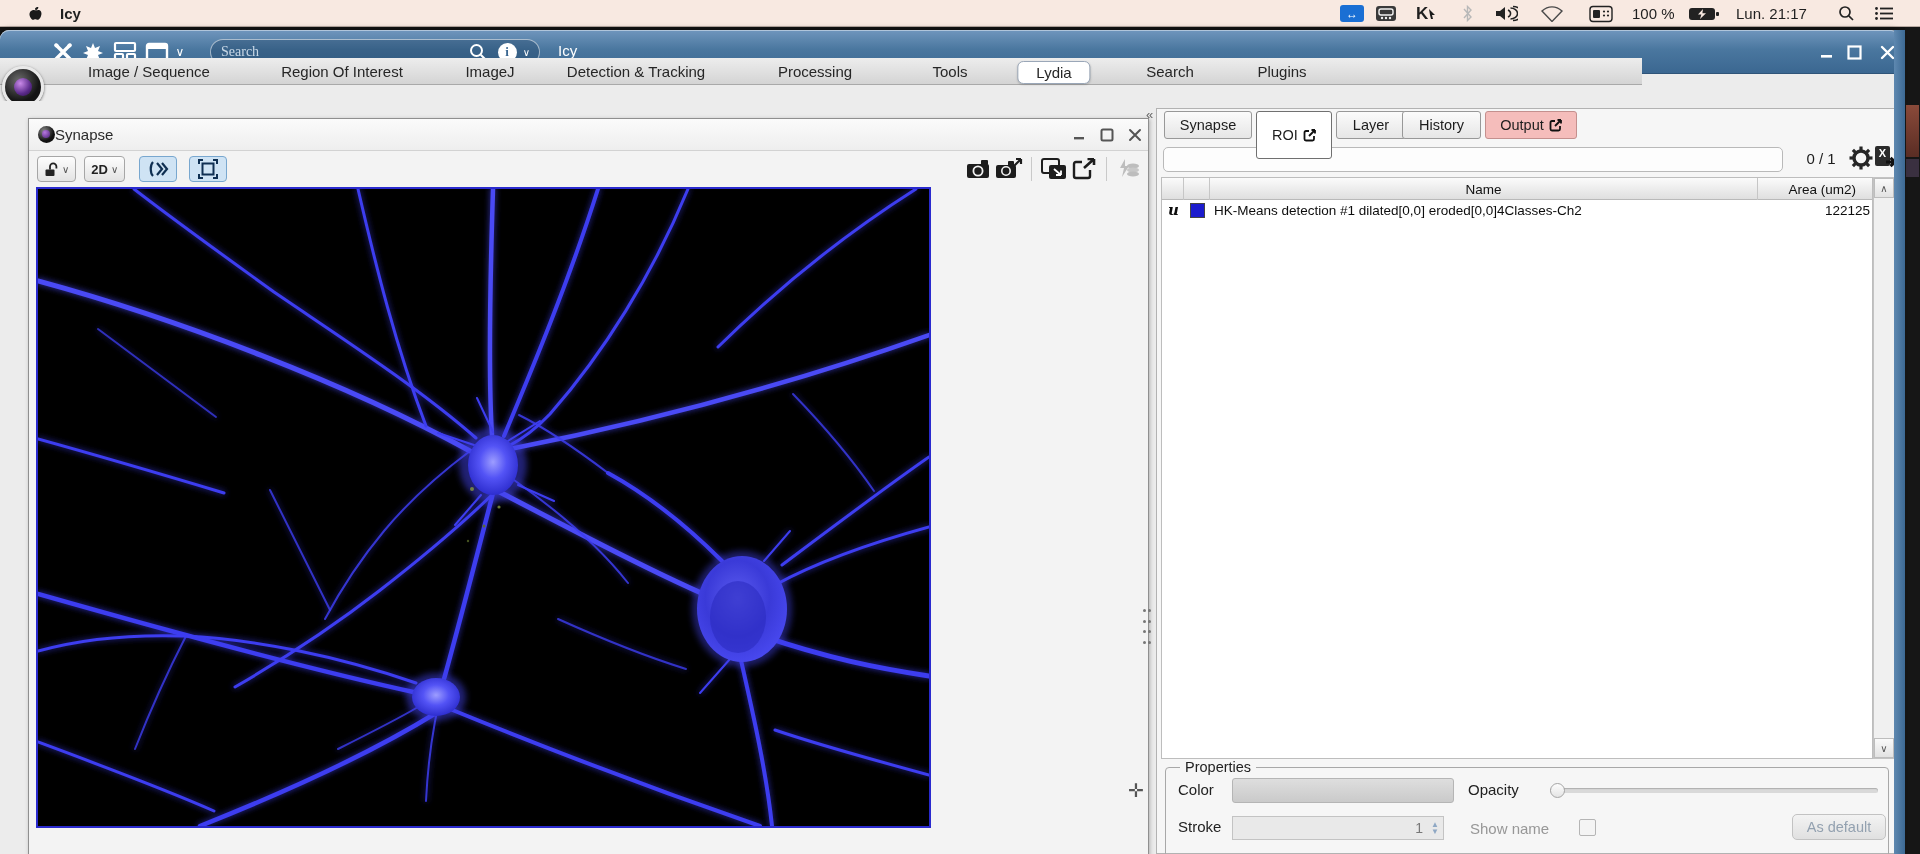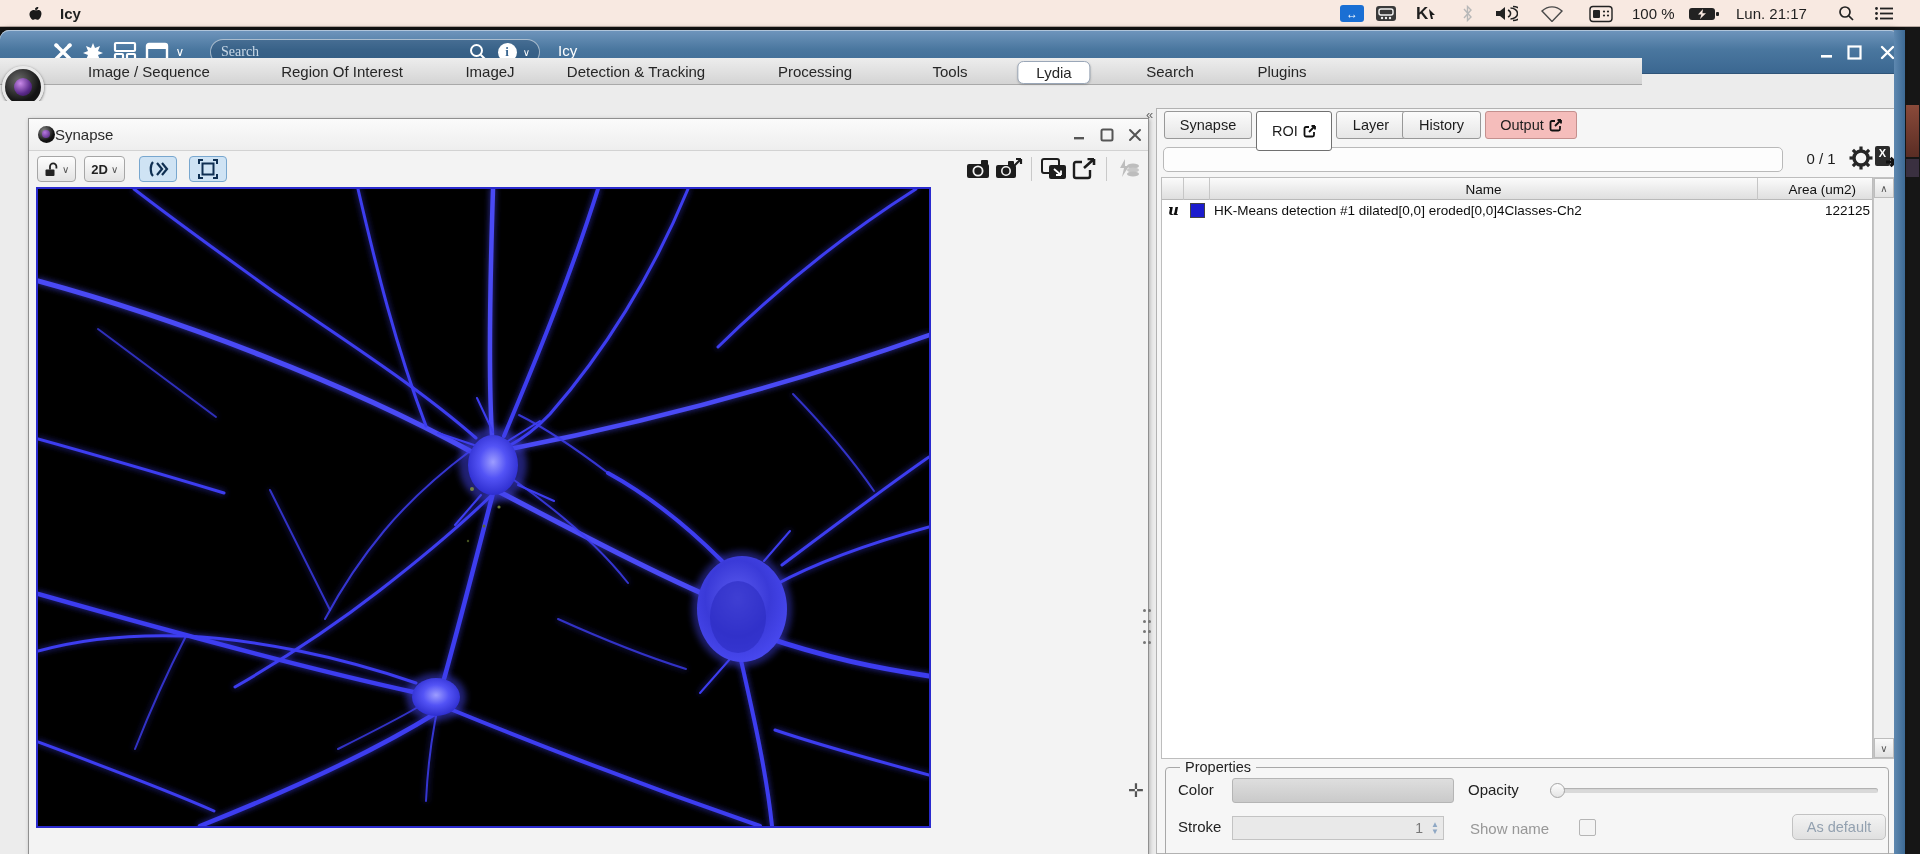--- a/index.html
+++ b/index.html
@@ -90,21 +90,21 @@
   #splitter-dots i { width:3px; height:3px; border-radius:50%; background:#777; }
   #move-cursor { position:absolute; left:1128px; top:678px; color:#555; font-size:19px; }
   #collapse-arrow { position:absolute; left:1146px; top:6px; color:#666; font-size:13px; }
 
   
   #panel { position:absolute; left:1156px; top:7px; width:742px; height:746px;
            background:#f6f6f6; border:1px solid #b2b2b2; }
   .ptab { position:absolute; top:2px; height:28px; border:1px solid #989898; border-radius:3px;
           background:linear-gradient(#fbfbfb,#e6e6e6); display:flex; align-items:center;
           justify-content:center; font-size:14.5px; color:#1d1d1d; gap:5px; }
-  .ptab.sel { background:#fff; border-color:#707070; height:40px; z-index:2; }
+  .ptab.sel { background:#fff; border-color:#707070; height:48px; z-index:2; }
   .ptab.pink { background:#f5bdbb; border-color:#c4908e; }
 
   #filter-input { position:absolute; left:6px; top:38px; width:620px; height:25px;
                   border:1px solid #b9b9b9; border-radius:5px; background:#fdfdfd;
                   font-size:13px; padding:0 8px; outline:none; }
   #count { position:absolute; left:640px; top:41px; font-size:15px; color:#1c1c1c; width:48px; text-align:center;}
 
   
   #roi-table { position:absolute; left:4px; top:68px; width:712px; height:582px;
                border:1px solid #bdbdbd; background:#fff; }

